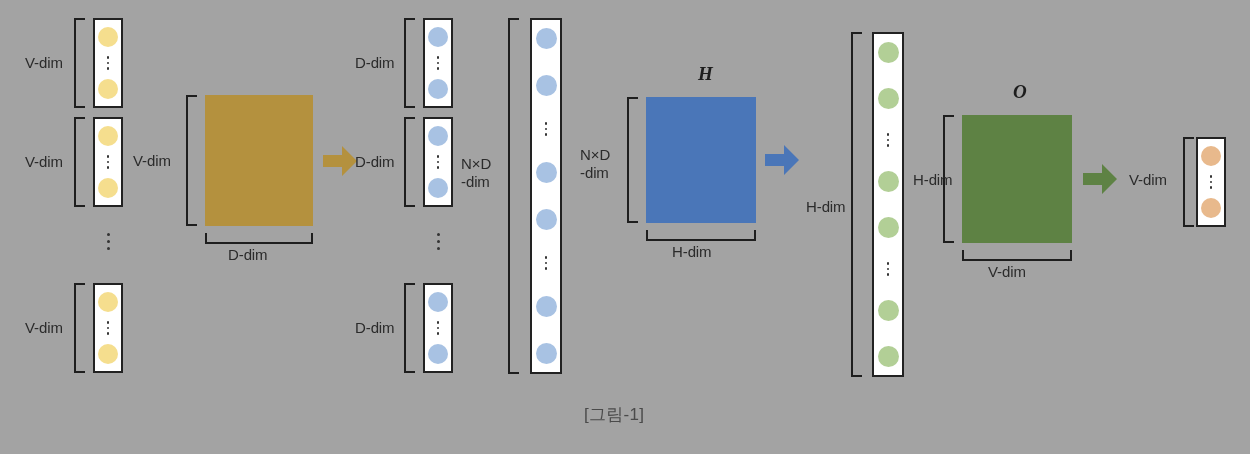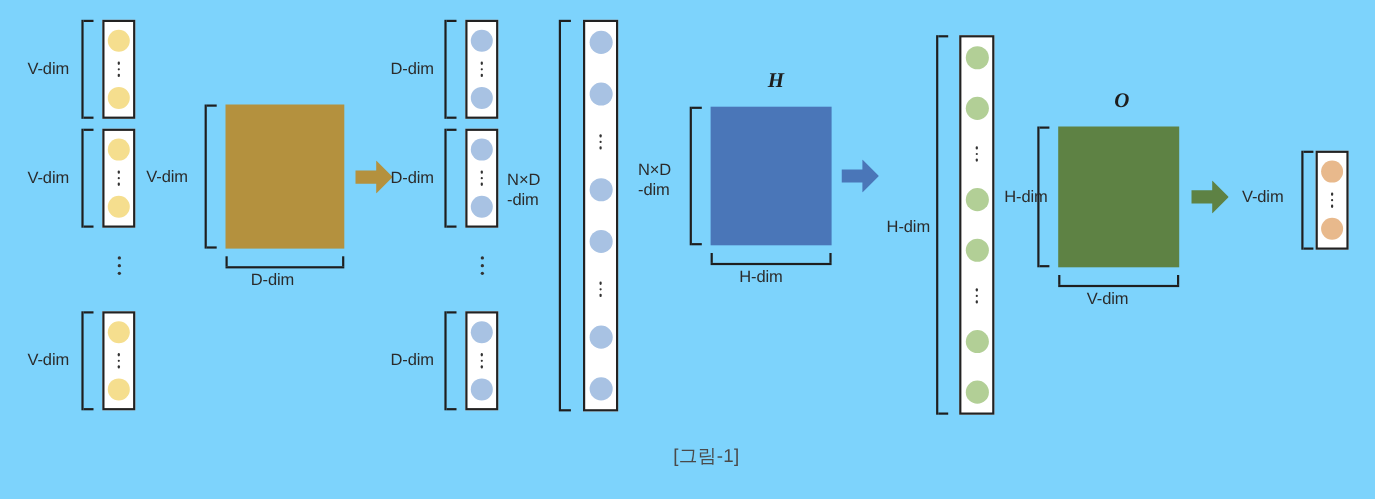--- a/index.html
+++ b/index.html
@@ -4,21 +4,21 @@
 <style>
   html,body{margin:0;padding:0;background:#ffffff;}
   body{
     font-family:"Liberation Sans","DejaVu Sans",sans-serif;
     -webkit-font-smoothing:antialiased;
   }
   #canvas{
     position:relative;
     width:1250px;
     height:454px;
-    background:#7dd3fc;
+    background:#a3a3a3;
     overflow:hidden;
   }
 
   
   .lbl{
     position:absolute;
     font-size:15px;
     color:#2b2b2b;
     white-space:pre;
     line-height:1.18;
@@ -31,21 +31,20 @@
     font-style:italic;
     font-weight:700;
     font-size:19px;
     color:#1d1d1d;
   }
   .caption{
     position:absolute;
     font-size:17px;
     color:#4a4a4a;
     letter-spacing:0.3px;
-    margin-left:28px;
   }
 
   
   .vbox{
     position:absolute;
     border:2px solid #222;
     background:#fff;
     box-sizing:border-box;
     display:flex;
     flex-direction:column;

